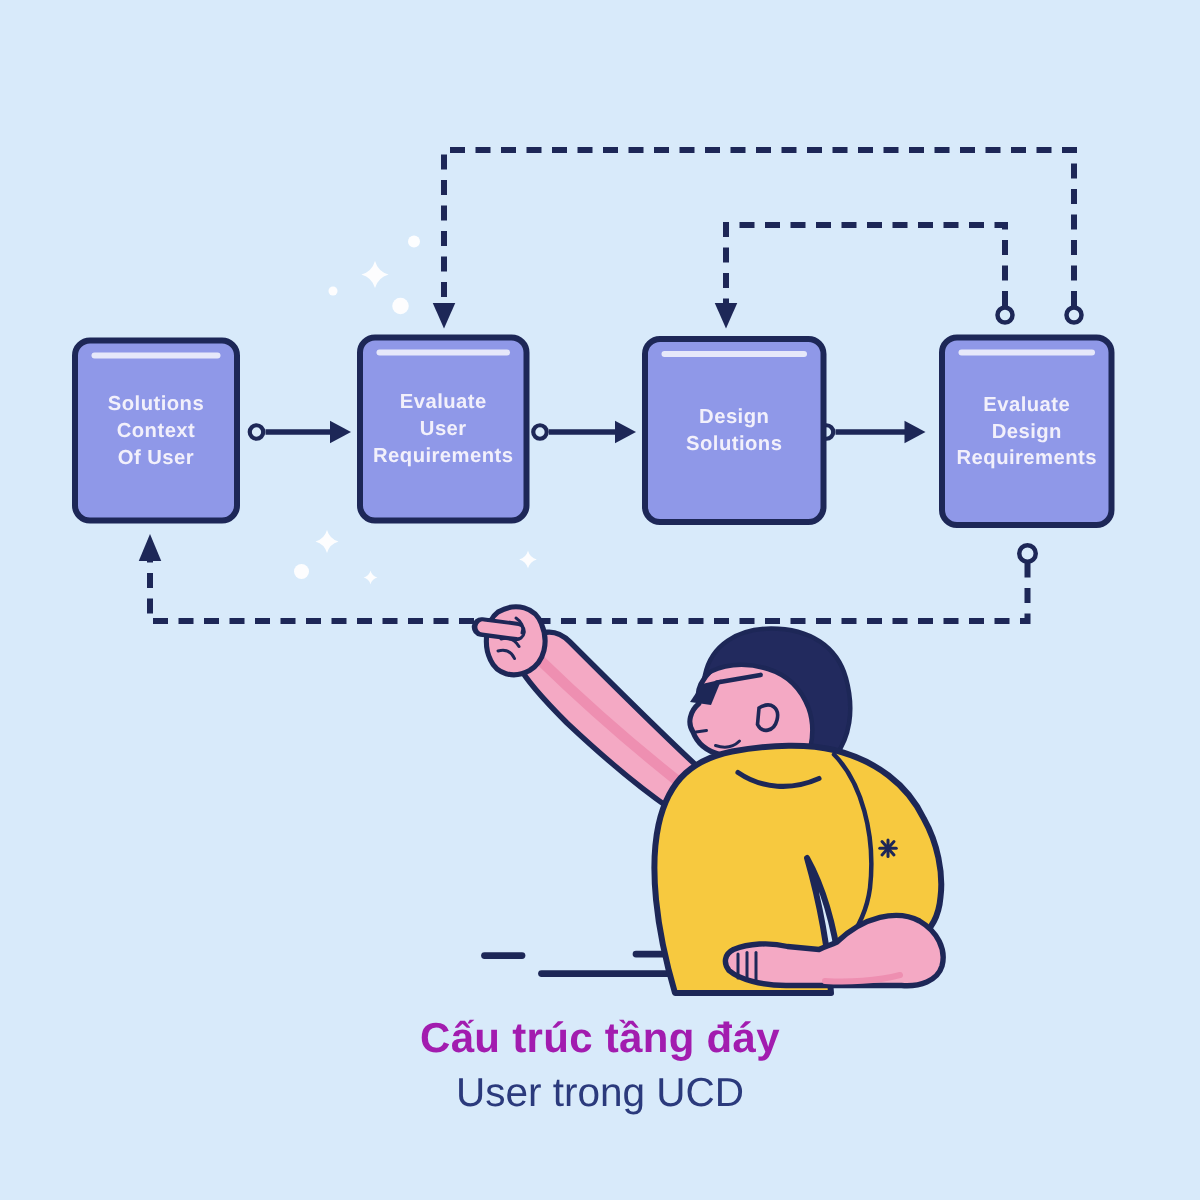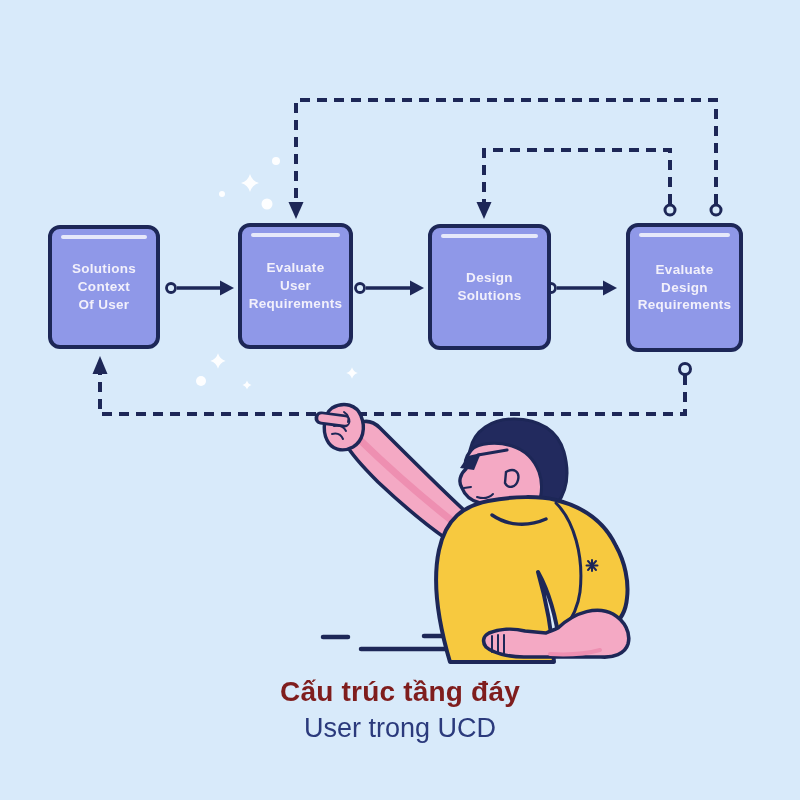--- a/index.html
+++ b/index.html
@@ -21,21 +21,21 @@
     background:rgba(255,255,255,0.78);border-radius:3px;
   }
   .box-label{
     color:#f2f0fb;font-weight:bold;font-size:13.5px;line-height:1.32;
     letter-spacing:.3px;text-align:center;white-space:pre-line;
   }
   .caption{
     position:absolute;left:0;right:0;top:676px;z-index:4;text-align:center;
   }
   .caption-title{
-    font-size:28px;font-weight:bold;color:#7f1d1d;letter-spacing:.2px;
+    font-size:28px;font-weight:bold;color:#a21caf;letter-spacing:.2px;
   }
   .caption-subtitle{
     font-size:27px;font-weight:normal;color:#2b3a7c;margin-top:5px;
   }
 </style>
 </head>
 <body>
 
 <div class="canvas">
 

